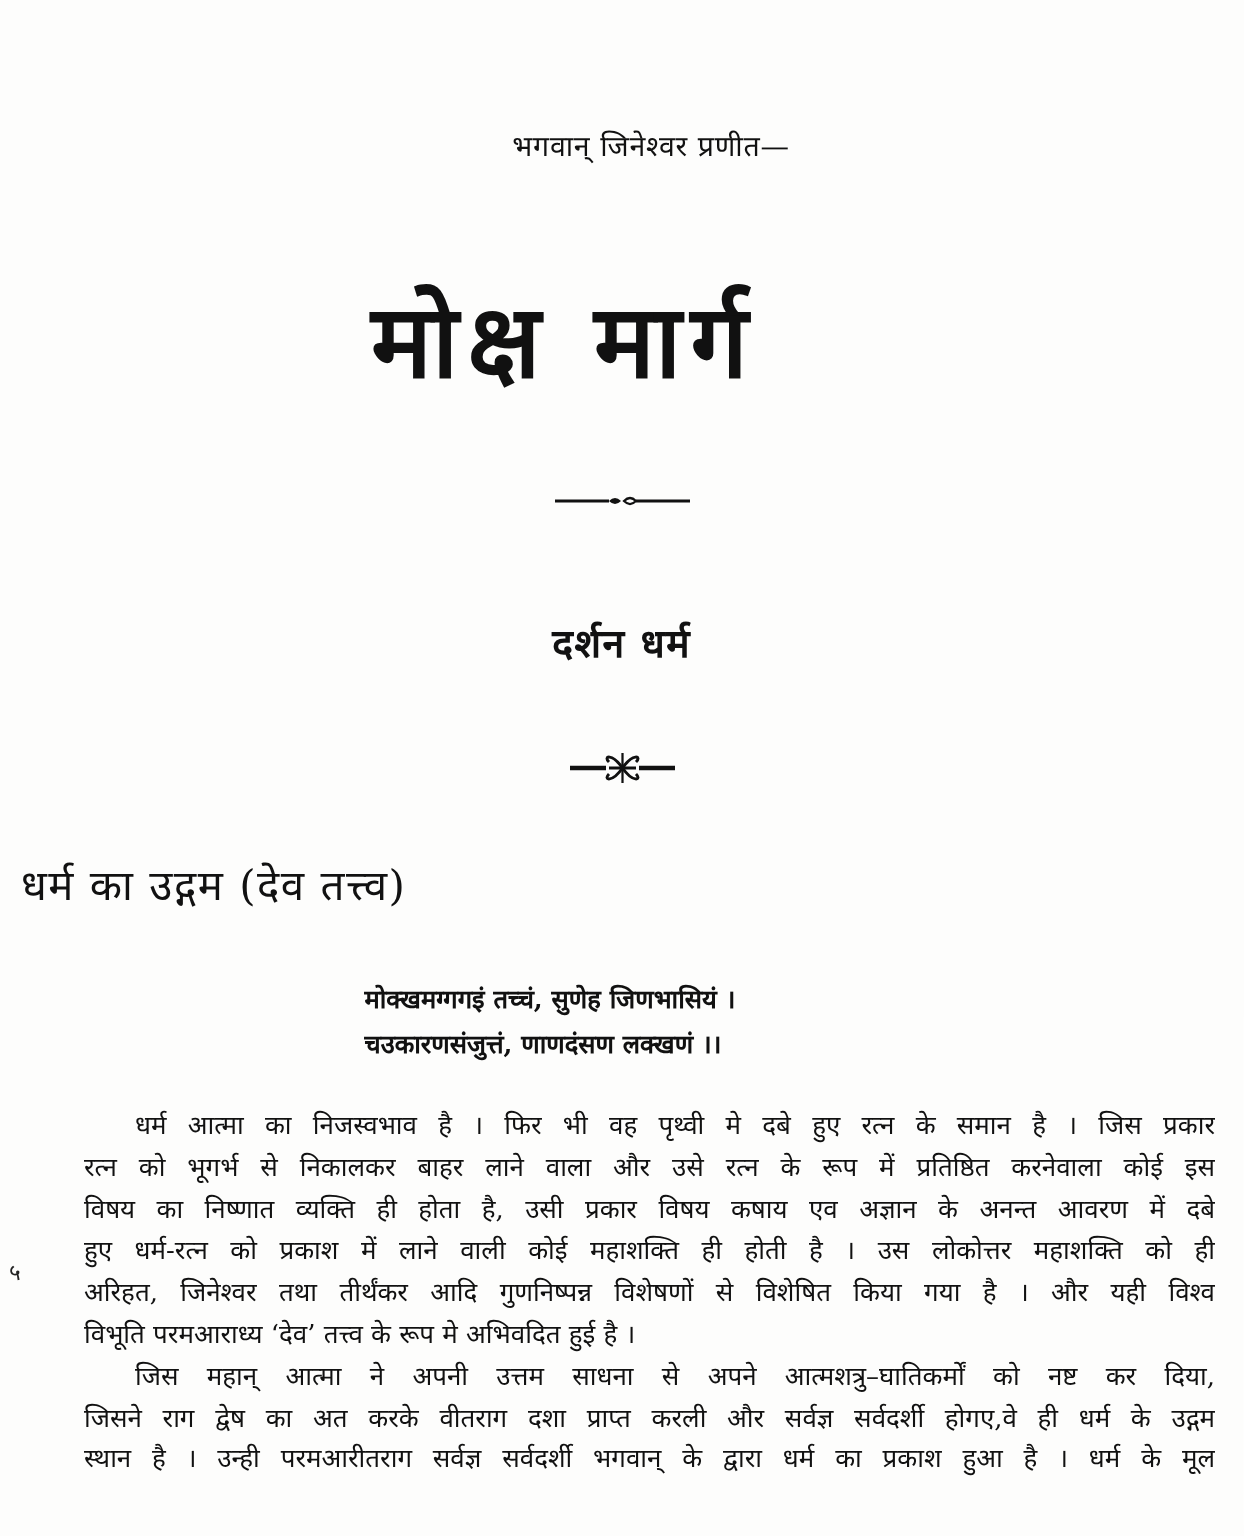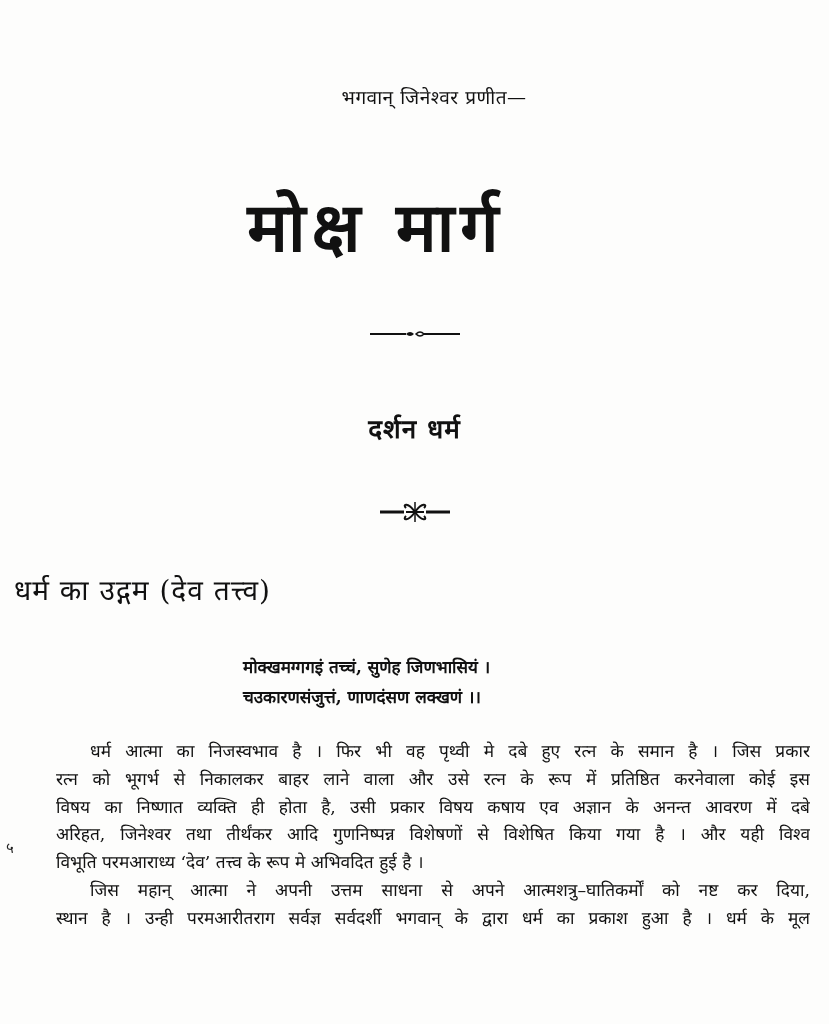--- a/index.html
+++ b/index.html
@@ -81,19 +81,21 @@
     <div>मोक्खमग्गगइं तच्चं, सुणेह जिणभासियं ।</div>
     <div>चउकारणसंजुत्तं,   णाणदंसण   लक्खणं ।।</div>
   </div>
 
   <div class="margin-mark">५</div>
 
   <div class="body-text">
     <span class="line indent">धर्म आत्मा का निजस्वभाव है । फिर भी वह पृथ्वी मे दबे हुए रत्न के समान है । जिस प्रकार</span>
     <span class="line">रत्न को भूगर्भ से निकालकर बाहर लाने वाला और उसे रत्न के रूप में प्रतिष्ठित करनेवाला कोई इस</span>
     <span class="line">विषय का निष्णात व्यक्ति ही होता है, उसी प्रकार विषय कषाय एव अज्ञान के अनन्त आवरण में दबे</span>
+    <span class="line">हुए धर्म-रत्न को प्रकाश में लाने वाली कोई महाशक्ति ही होती है । उस लोकोत्तर महाशक्ति को ही</span>
     <span class="line">अरिहत, जिनेश्वर तथा तीर्थंकर आदि गुणनिष्पन्न विशेषणों से विशेषित किया गया है । और यही विश्व</span>
     <span class="line last">विभूति परमआराध्य ‘देव’ तत्त्व के रूप मे अभिवदित हुई है ।</span>
     <span class="line indent">जिस महान् आत्मा ने अपनी उत्तम साधना से अपने आत्मशत्रु–घातिकर्मों को नष्ट कर दिया,</span>
+    <span class="line">जिसने राग द्वेष का अत करके वीतराग दशा प्राप्त करली और सर्वज्ञ सर्वदर्शी होगए,वे ही धर्म के उद्गम</span>
     <span class="line">स्थान है । उन्ही परमआरीतराग सर्वज्ञ सर्वदर्शी भगवान् के द्वारा धर्म का प्रकाश हुआ है । धर्म के मूल</span>
   </div>
 
 </div>
 
 </body></html>

